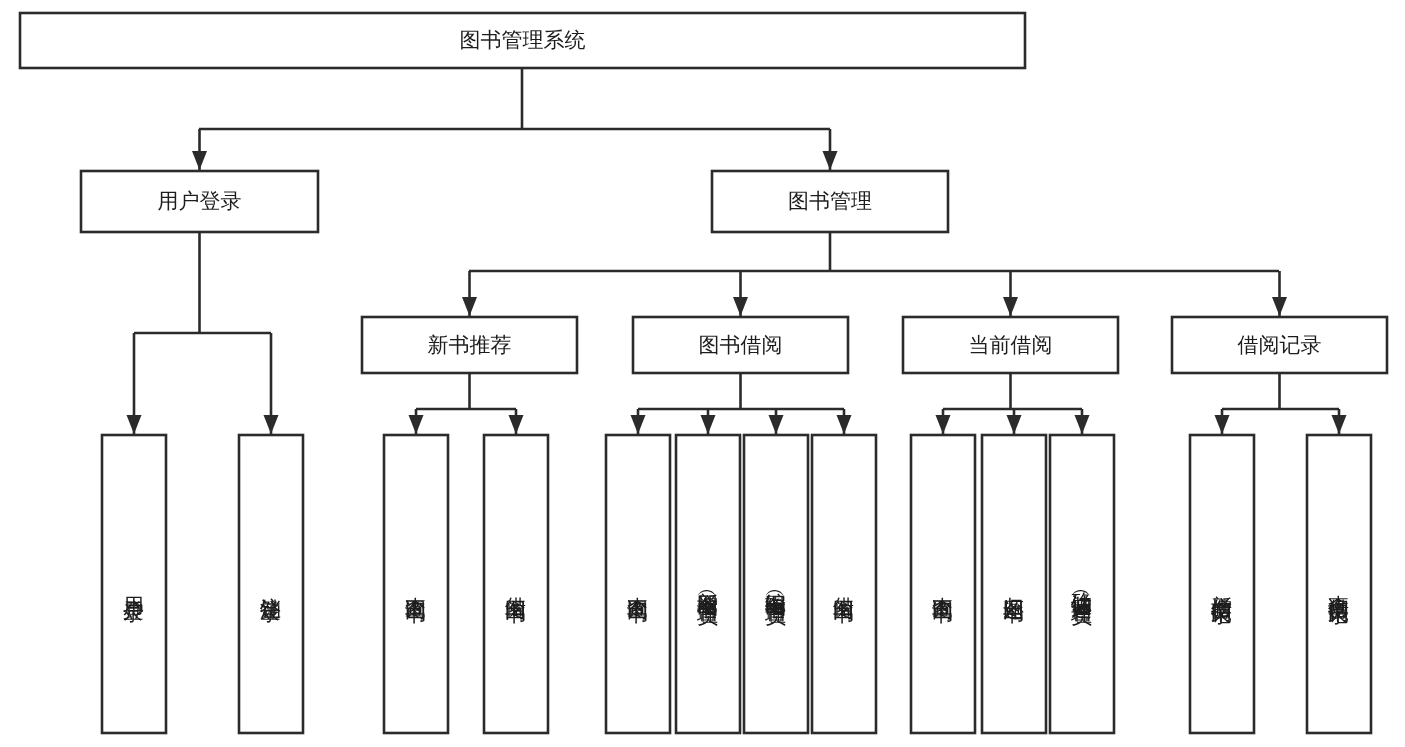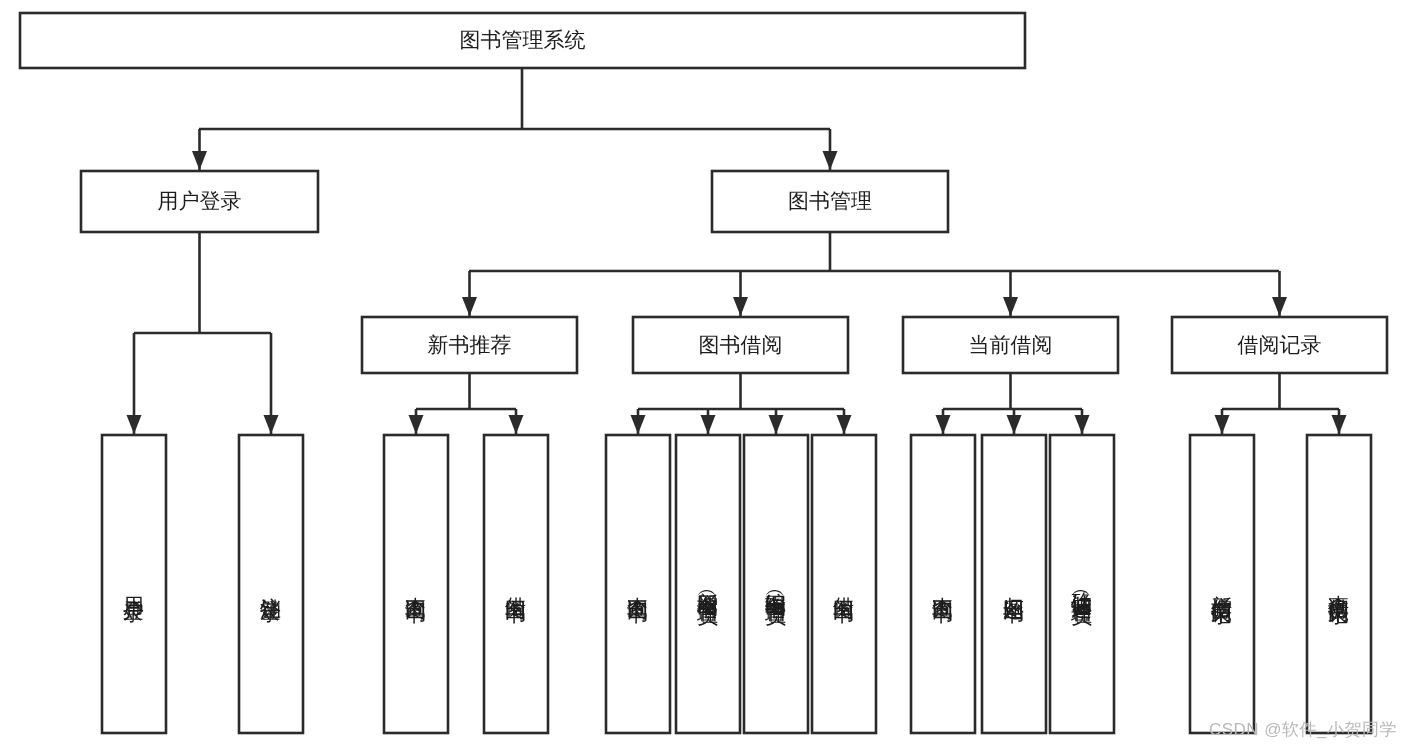--- a/index.html
+++ b/index.html
@@ -177,15 +177,14 @@
       <div class="leaf-label" style="left: 676px; top: 435px; width: 64px; height: 298px;">新增图书（管理员）</div>
       <div class="leaf-label" style="left: 744px; top: 435px; width: 64px; height: 298px;">编辑图书（管理员）</div>
       <div class="leaf-label" style="left: 812px; top: 435px; width: 64px; height: 298px;">借阅图书</div>
       <div class="leaf-label" style="left: 911px; top: 435px; width: 64px; height: 298px;">查询图书</div>
       <div class="leaf-label" style="left: 982px; top: 435px; width: 64px; height: 298px;">归还图书</div>
       <div class="leaf-label" style="left: 1050px; top: 435px; width: 64px; height: 298px;">确认归还（管理员）</div>
       <div class="leaf-label" style="left: 1190px; top: 435px; width: 64px; height: 298px;">新增借阅记录</div>
       <div class="leaf-label" style="left: 1307px; top: 435px; width: 64px; height: 298px;">查询借阅记录</div>
     </div>
 
-  <div class="watermark">CSDN @软件_小贺同学</div>
 
 </div>
 
 </body></html>

